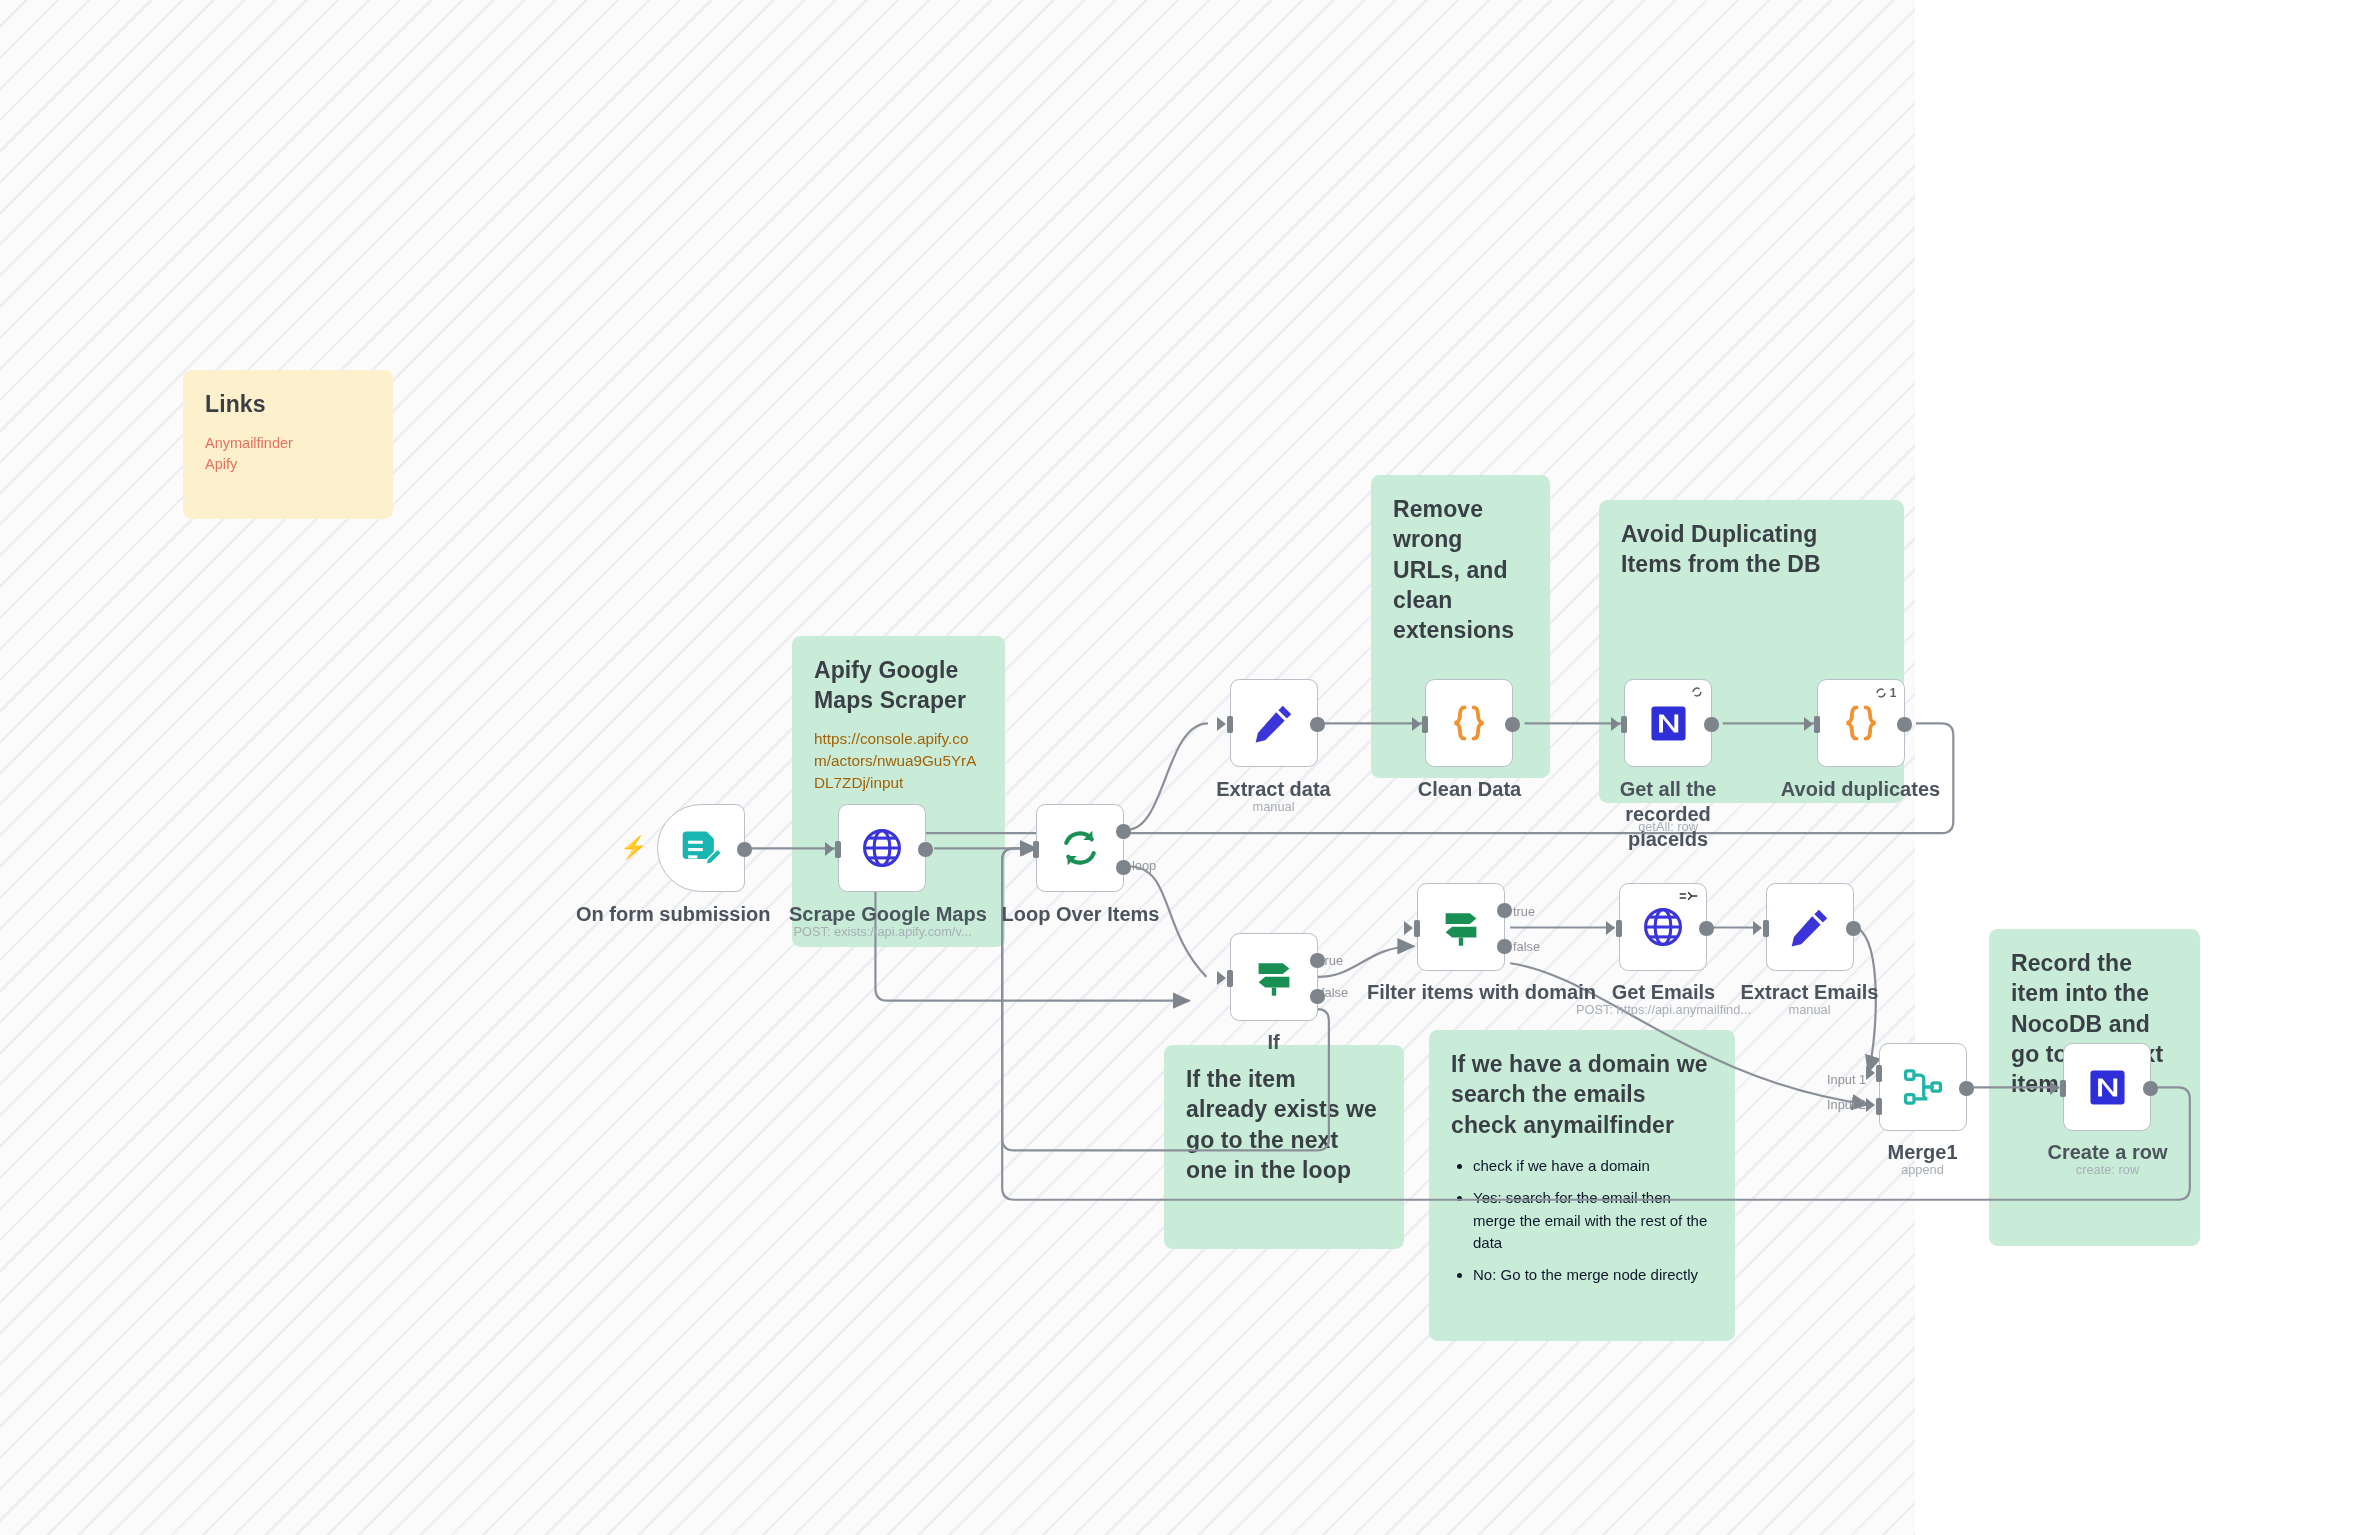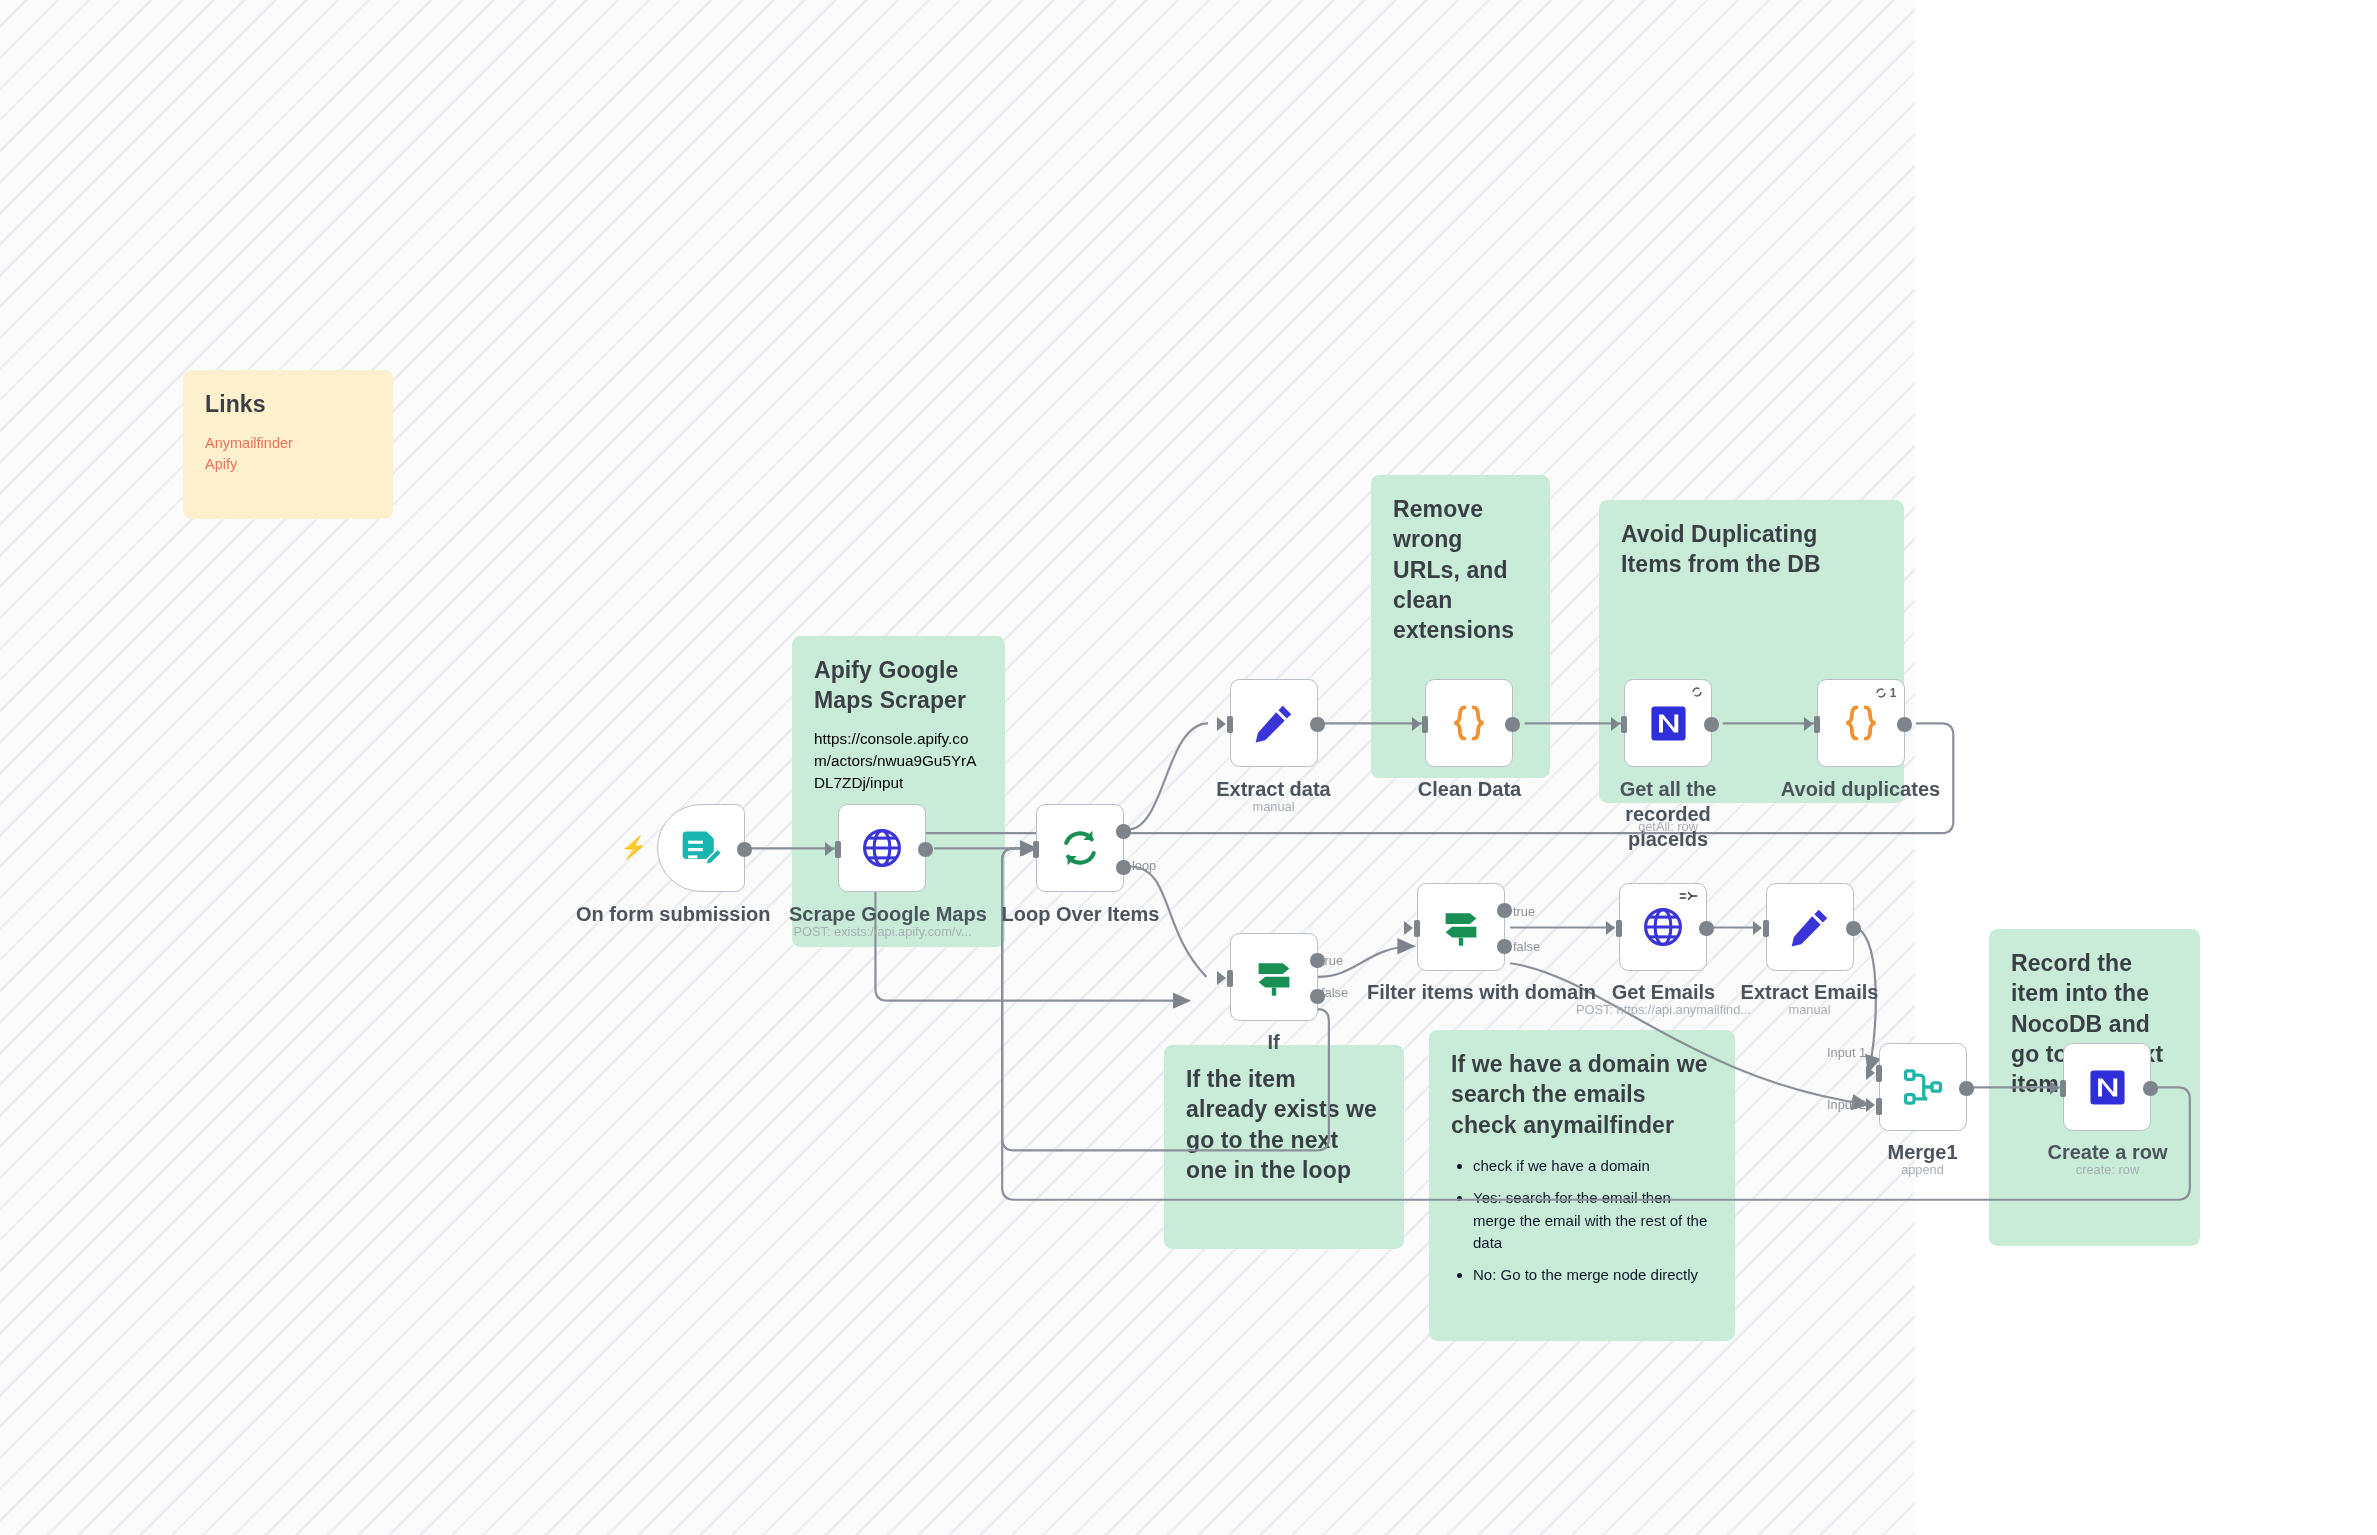--- a/index.html
+++ b/index.html
@@ -43,21 +43,21 @@
     font-size: 14.5px;
     color: #e8705e;
     line-height: 1.42;
     word-break: break-all;
   }
   .sticky .links-wrap { margin-top: 13.6px; }
   .sticky .url {
     display: block;
     margin-top: 12px;
     font-size: 15.3px;
-    color: #000000;
+    color: #a16207;
     line-height: 1.45;
     word-break: break-all;
   }
   .sticky ul {
     margin-top: 15.3px;
     padding-left: 22px;
   }
   .sticky li {
     font-size: 15px;
     color: #0f172a;
@@ -235,21 +235,21 @@
       <path d="M 2534 1278 L 2560 1278 Q 2574 1278 2574 1292 L 2574 1396 Q 2574 1410 2560 1410
                L 1192 1410 Q 1178 1410 1178 1396 L 1178 1011 Q 1178 997 1192 997 L 1218 997" marker-end="url(#arrow)"></path>
     </g>
   </svg>
 
   <div class="edge-label" style="left:1132px; top:858px;">loop</div>
   <div class="edge-label" style="left:1321px; top:953px;">true</div>
   <div class="edge-label" style="left:1321px; top:985px;">false</div>
   <div class="edge-label" style="left:1513px; top:904px;">true</div>
   <div class="edge-label" style="left:1513px; top:939px;">false</div>
-  <div class="edge-label" style="left:1827px; top:1045px;">Input 1</div>
+  <div class="edge-label" style="left:1827px; top:1072px;">Input 1</div>
   <div class="edge-label" style="left:1827px; top:1097px;">Input 2</div>
 
   <div class="bolt" style="left:620px; top:837px;">⚡</div>
   <div class="node trigger" style="left:657px; top:804px;">
     <svg class="glyph" viewBox="0 0 24 24">
       <path d="M4 3h11l4 4v9a2 2 0 0 1-2 2H4a2 2 0 0 1-2-2V5a2 2 0 0 1 2-2z" fill="#19b5b0"></path>
       <rect x="5" y="8" width="8" height="1.7" fill="#fff"></rect>
       <rect x="5" y="12" width="8" height="1.7" fill="#fff"></rect>
       <rect x="5" y="16" width="5" height="1.7" fill="#fff"></rect>
       <path d="M21 12.5l2.2 2.2-5.6 5.6-2.9.7.7-2.9z" fill="#19b5b0" stroke="#fff" stroke-width="0.8"></path>

